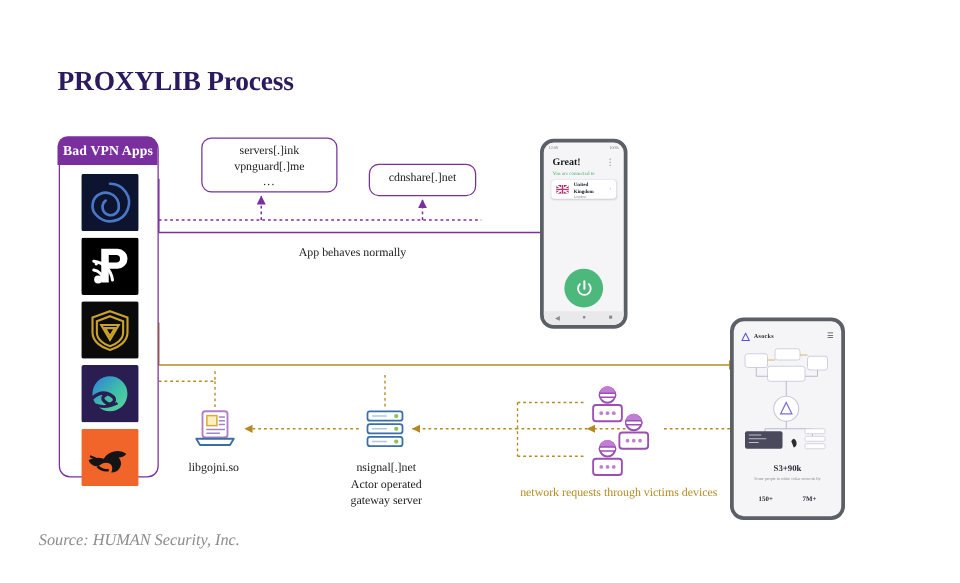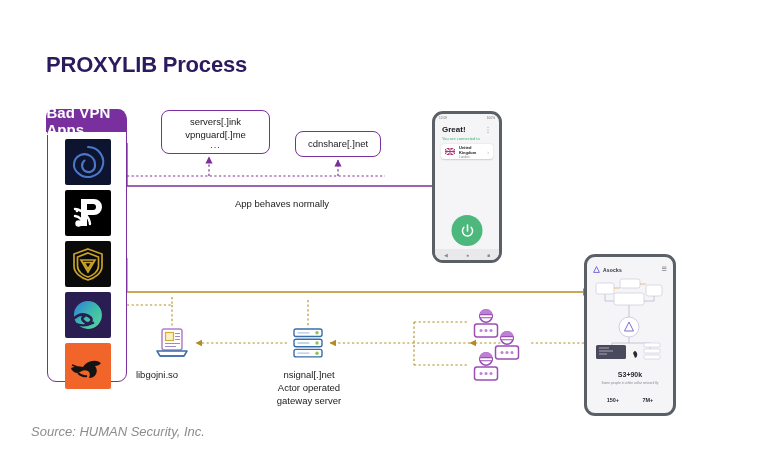--- a/index.html
+++ b/index.html
@@ -13,21 +13,21 @@
     position: relative;
     font-family: "Liberation Sans", sans-serif;
     overflow: hidden;
   }
   #canvas {
     position: absolute;
     left: 0; top: 0;
     width: 768px;
     height: 466px;
   }
-  .abs { position: absolute; }
+  .abs { position: absolute; font-family: Liberation Serif, serif; }
 
   
   #title {
     left: 46px;
     top: 52px;
     font-size: 22px;
     font-weight: bold;
     color: #2b1a5e;
     letter-spacing: -0.2px;
   }
@@ -45,21 +45,21 @@
   }
   #vpn-panel-header {
     position: absolute;
     left: -1.6px;
     top: -1.6px;
     width: 80px;
     height: 23px;
     background: #7a2f9e;
     border-radius: 8px 8px 0 0;
     color: #ffffff;
-    font-size: 15px;
+    font-size: 11px;
     font-weight: bold;
     display: flex;
     align-items: center;
     justify-content: center;
     letter-spacing: 0.1px;
   }
   .app-icon {
     position: absolute;
     left: 17px;
     width: 46px;
@@ -116,21 +116,21 @@
   #label-bg { left: 135px; top: 261px; width: 265px; }
   #label-bg .ttl { color: #b58a22; }
 
   
   .node-label {
     text-align: center;
     font-size: 9.5px;
     color: #1a1a1a;
     line-height: 1.35;
   }
-  #label-lib { left: 109px; top: 369px; width: 96px; }
+  #label-lib { left: 123px; top: 369px; width: 96px; }
   #label-gateway { left: 255px; top: 369px; width: 108px; }
   #label-customers { left: 400px; top: 389px; width: 190px; }
   #label-customers { color: #b58a22; }
 
   
   #icon-laptop { left: 155px; top: 327px; width: 34px; height: 32px; }
   #icon-server { left: 291px; top: 326px; width: 34px; height: 34px; }
   .person-icon { position: absolute; width: 34px; height: 34px; }
   #person-a { left: 469px; top: 307px; }
   #person-b { left: 490px; top: 329px; }
@@ -515,20 +515,21 @@
   <div>libgojni.so</div>
 </div>
 
 <div class="abs node-label" id="label-gateway">
   <div>nsignal[.]net</div>
   <div>Actor operated</div>
   <div>gateway server</div>
 </div>
 
 <div class="abs node-label" id="label-customers">
+  <div>network requests through victims devices</div>
 </div>
 
 <div class="abs" id="phone-vpn">
   <div class="phone-frame">
     <div class="phone-statusbar">
       <span>12:09</span>
       <span>100%</span>
     </div>
 
     <div id="vpn-great">Great!</div>

